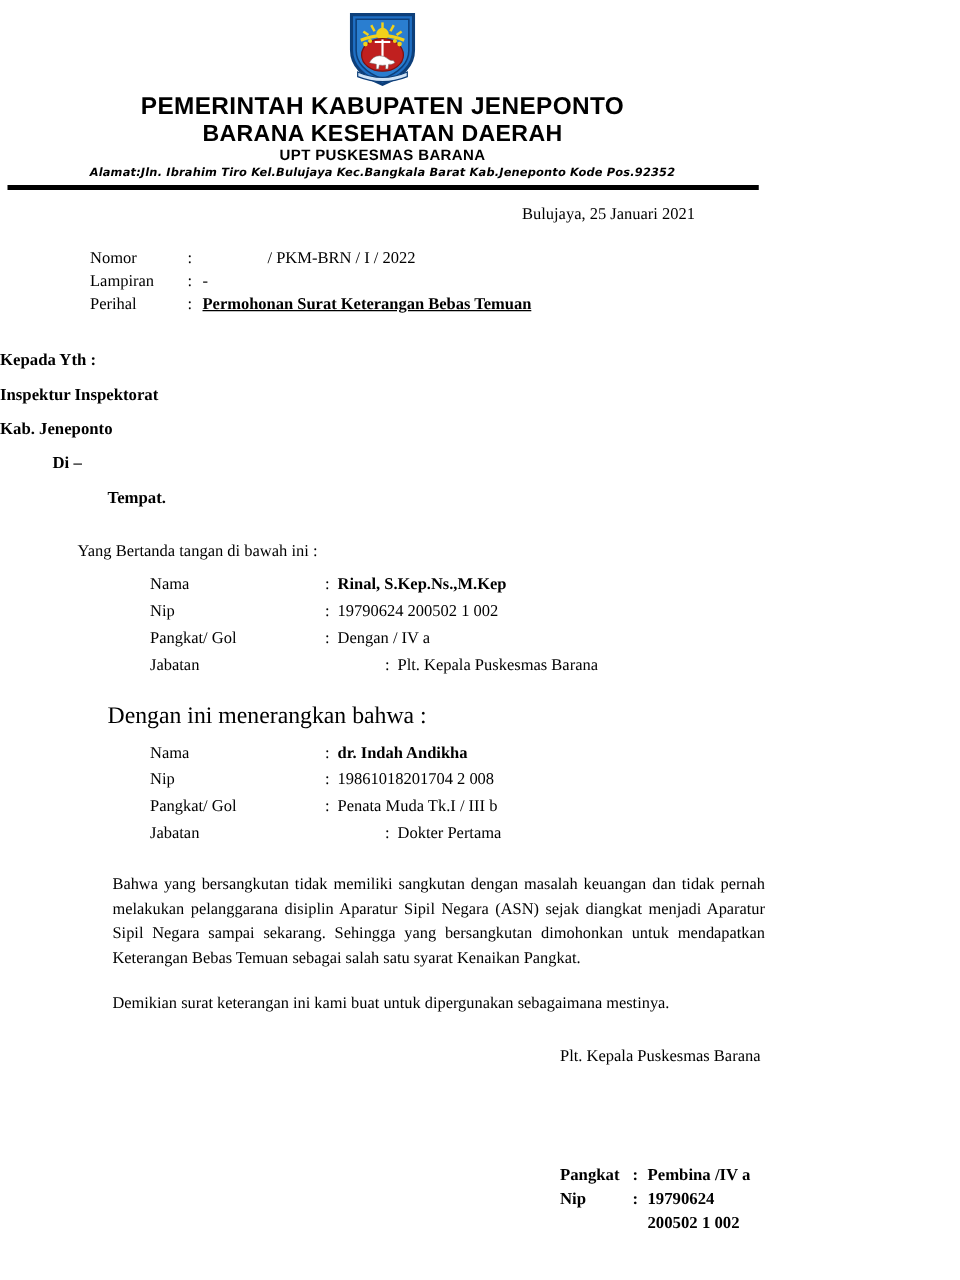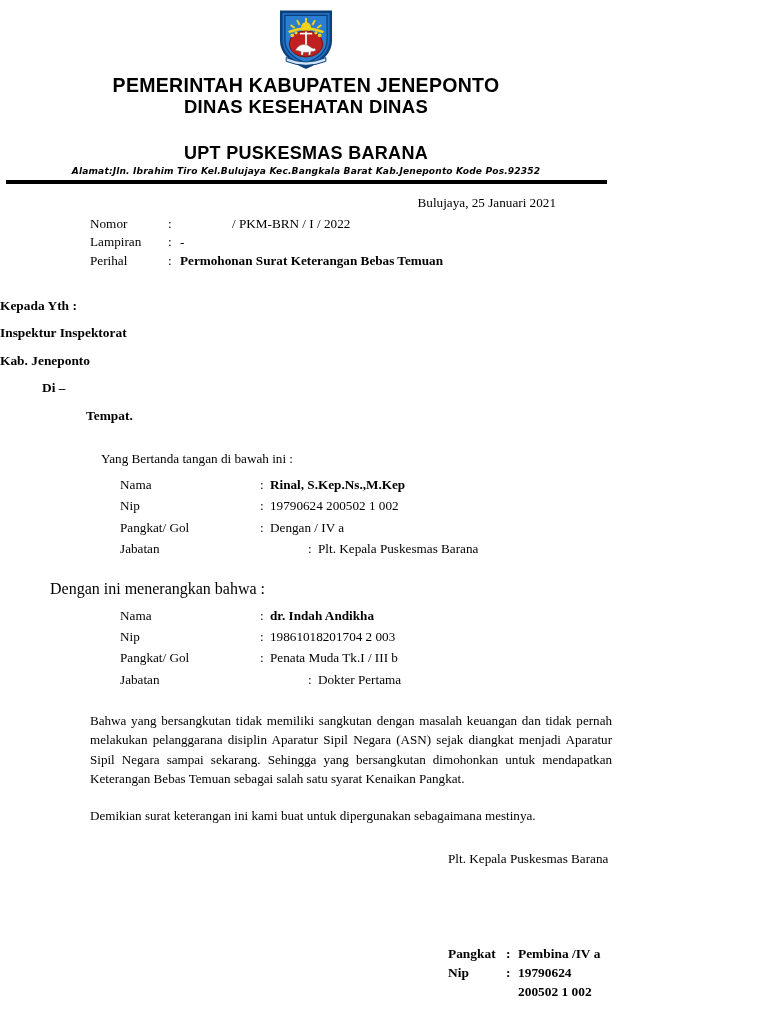--- a/index.html
+++ b/index.html
@@ -41,21 +41,21 @@
   }
   .org-line {
     font-family: "Liberation Sans", "DejaVu Sans", sans-serif;
     font-weight: bold;
     letter-spacing: 0.3px;
     line-height: 1.12;
     color: #000;
   }
   .org-line-1 { font-size: 19.5px; margin-top: 3px; }
   .org-line-2 { font-size: 18.5px; }
-  .org-line-3 { font-size: 18px; margin-top: 25px; }
+  .org-line-3 { font-size: 12px; }
   .address-line {
     font-family: "DejaVu Sans", "Liberation Sans", sans-serif;
     font-weight: bold;
     font-style: italic;
     font-size: 9.1px;
     letter-spacing: 0.15px;
     margin-top: 3px;
     white-space: nowrap;
   }
   .rule {
@@ -73,54 +73,55 @@
   }
   .place-date {
     text-align: right;
     padding-right: 56px;
     margin-top: 11px;
     font-size: 13.2px;
     line-height: 1.2;
   }
 
   .meta {
-    margin-top: 4px;
-    padding-left: 90px;
+    margin-top: 18px;
+    padding-left: 72px;
   }
   .meta-row {
     display: flex;
     line-height: 1.42;
     font-size: 13.2px;
   }
   .meta-label { width: 78px; flex: none; }
   .meta-colon { width: 12px; flex: none; }
   .meta-value { flex: 1; }
   .meta-value.indent { padding-left: 52px; }
   .meta-value.strong-underline {
     font-weight: bold;
+    text-decoration: underline;
   }
 
   .recipient {
     margin-top: 21px;
     font-weight: bold;
     font-size: 13.4px;
   }
   .recipient div { line-height: 2.05; }
   .recipient .r-di { padding-left: 42px; }
   .recipient .r-tempat { padding-left: 86px; }
 
   .intro {
-    padding-left: 101px;
+    padding-left: 62px;
     margin-top: 22px;
     font-size: 13.2px;
   }
   .intro-2 {
-    padding-left: 50px;
+    padding-left: 86px;
     margin-top: 20px;
-    font-size: 16px;
+    font-size: 19px;
   }
 
   .person {
     padding-left: 120px;
     margin-top: 7px;
   }
   .p-row {
     display: flex;
     line-height: 1.62;
     font-size: 13.2px;
@@ -199,21 +200,21 @@
         <rect x="48.6" y="38" width="2.8" height="30" fill="#ffffff"></rect>
         <rect x="40" y="40" width="20" height="2.6" fill="#ffffff"></rect>
 
         <path d="M33 68 q5 -9 13 -9 q7 0 11 4 q3 3 7 2 l2 3 q-4 3 -8 2 l-1 6 h-3 l0 -5 q-4 1 -8 0 l-1 5 h-3 l0 -6 q-5 -1 -9 -2 z" fill="#ffffff" stroke="#6d6d6d" stroke-width="0.7"></path>
 
         <path d="M18 80 Q50 94 82 80 L82 86 Q50 99 18 86 Z" fill="#cfe3f7" stroke="#0d3f7a" stroke-width="1.6"></path>
       </svg>
     </div>
 
     <div class="org-line org-line-1">PEMERINTAH KABUPATEN JENEPONTO</div>
-    <div class="org-line org-line-2">DINAS KESEHATAN DINAS</div>
+    <div class="org-line org-line-2">BARANA KESEHATAN DAERAH</div>
     <div class="org-line org-line-3">UPT PUSKESMAS BARANA</div>
     <div class="address-line">Alamat:Jln. Ibrahim Tiro Kel.Bulujaya Kec.Bangkala Barat Kab.Jeneponto Kode Pos.92352</div>
 
     <div class="rule"></div>
   </div>
 
   <div class="body-area">
 
     <div class="place-date">Bulujaya, 25 Januari 2021</div>
 
@@ -272,21 +273,21 @@
 
     <div class="person">
       <div class="p-row">
         <span class="p-label">Nama</span>
         <span class="p-colon">:</span>
         <span class="p-value bold">dr. Indah Andikha</span>
       </div>
       <div class="p-row">
         <span class="p-label">Nip</span>
         <span class="p-colon">:</span>
-        <span class="p-value">19861018201704 2 003</span>
+        <span class="p-value">19861018201704 2 008</span>
       </div>
       <div class="p-row">
         <span class="p-label">Pangkat/ Gol</span>
         <span class="p-colon">:</span>
         <span class="p-value">Penata Muda Tk.I / III b</span>
       </div>
       <div class="p-row shift">
         <span class="p-label">Jabatan</span>
         <span class="p-colon">:</span>
         <span class="p-value">Dokter Pertama</span>

